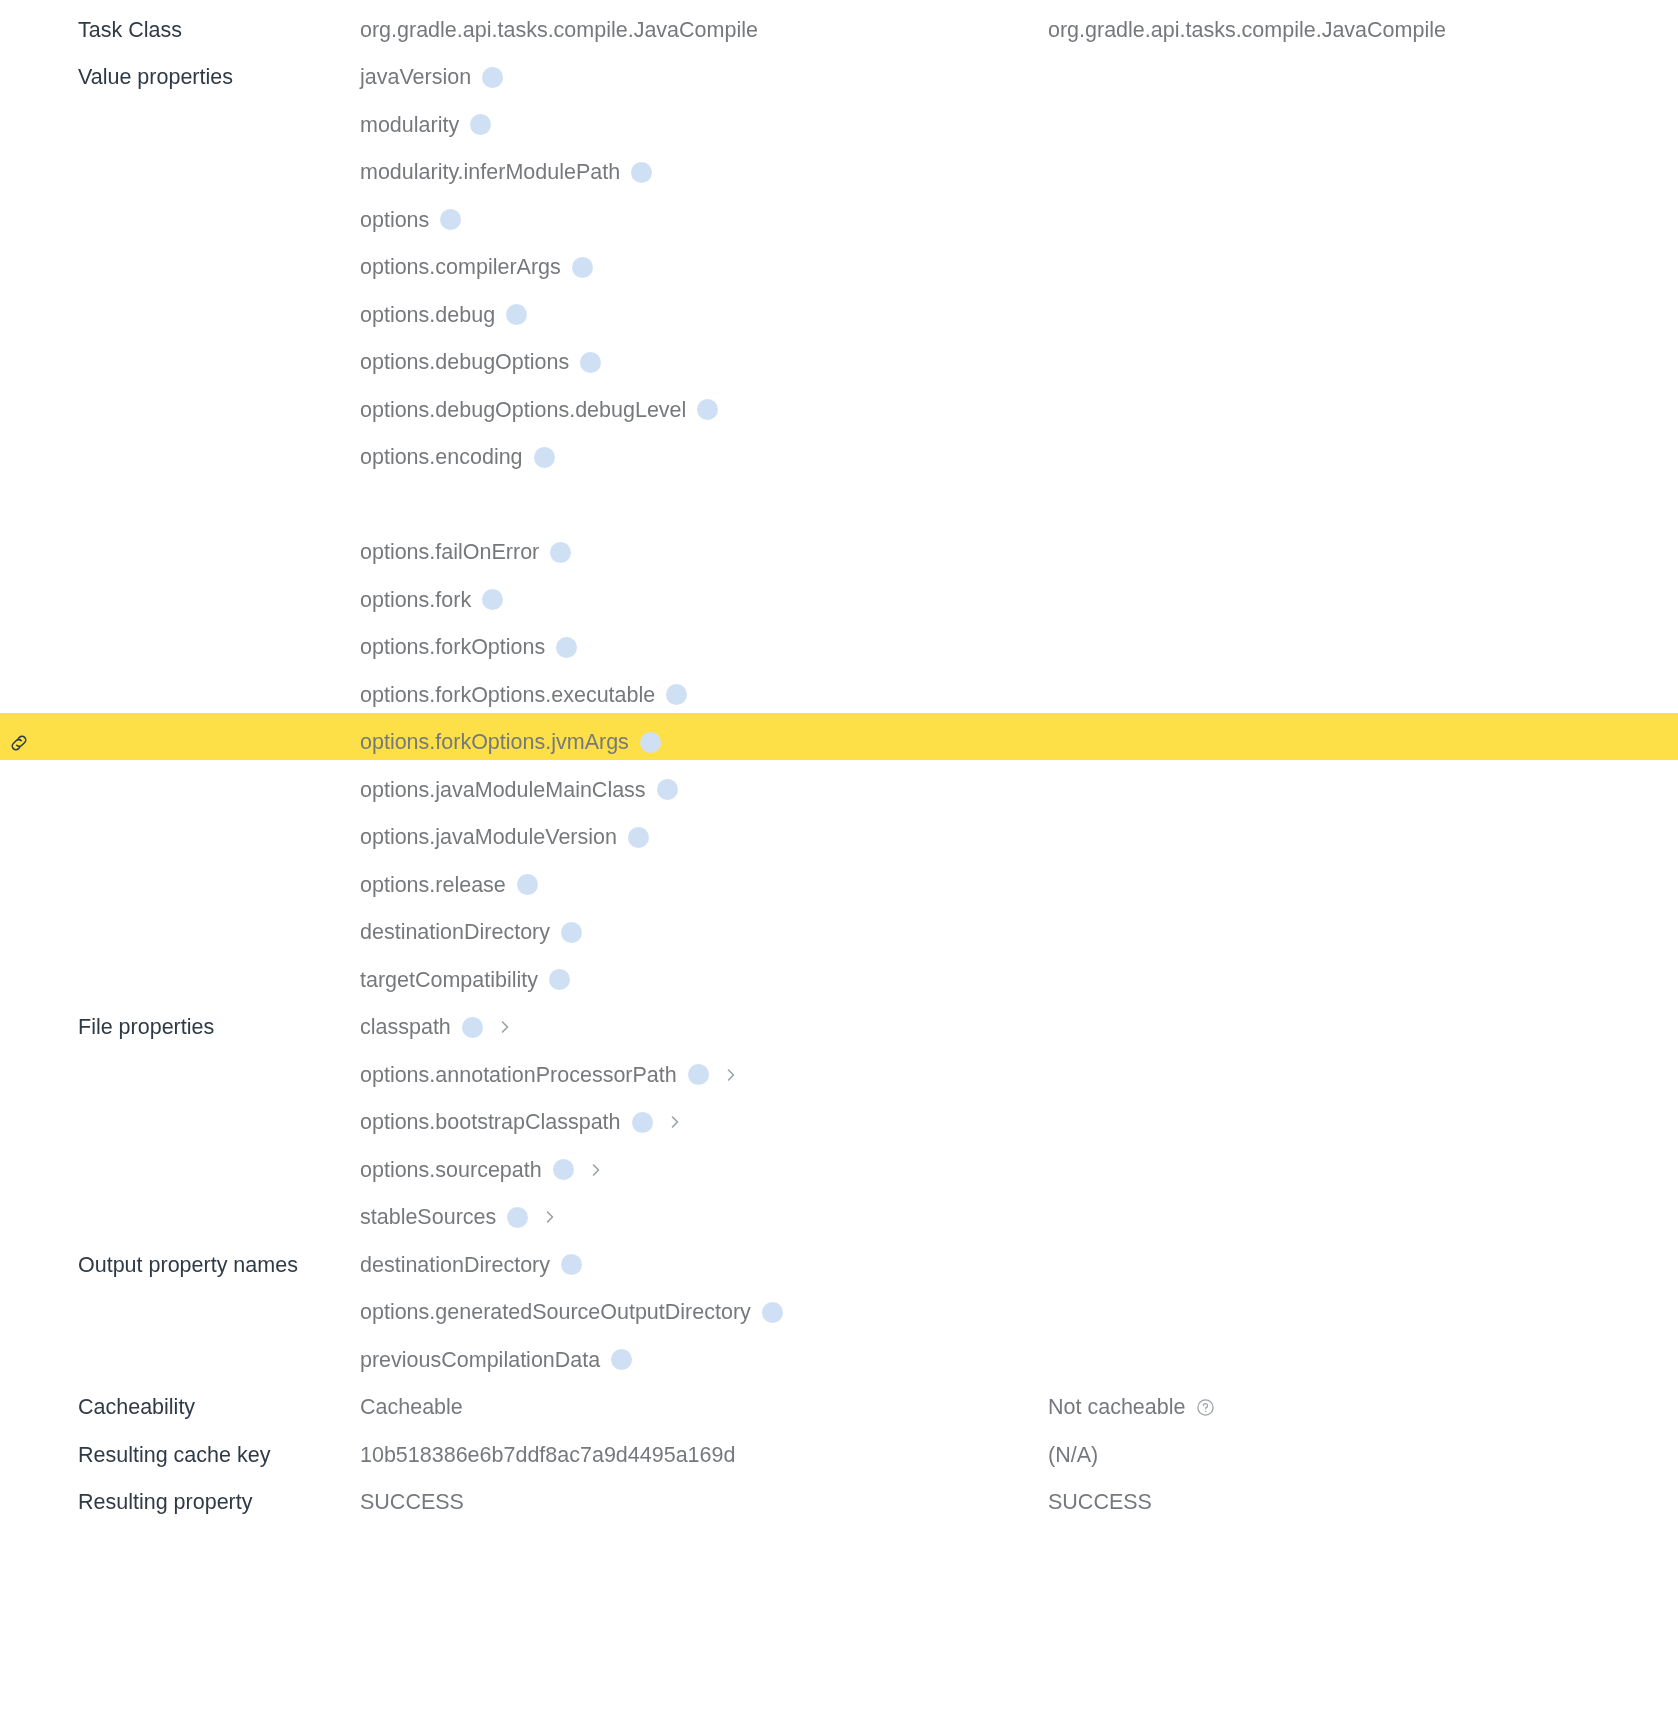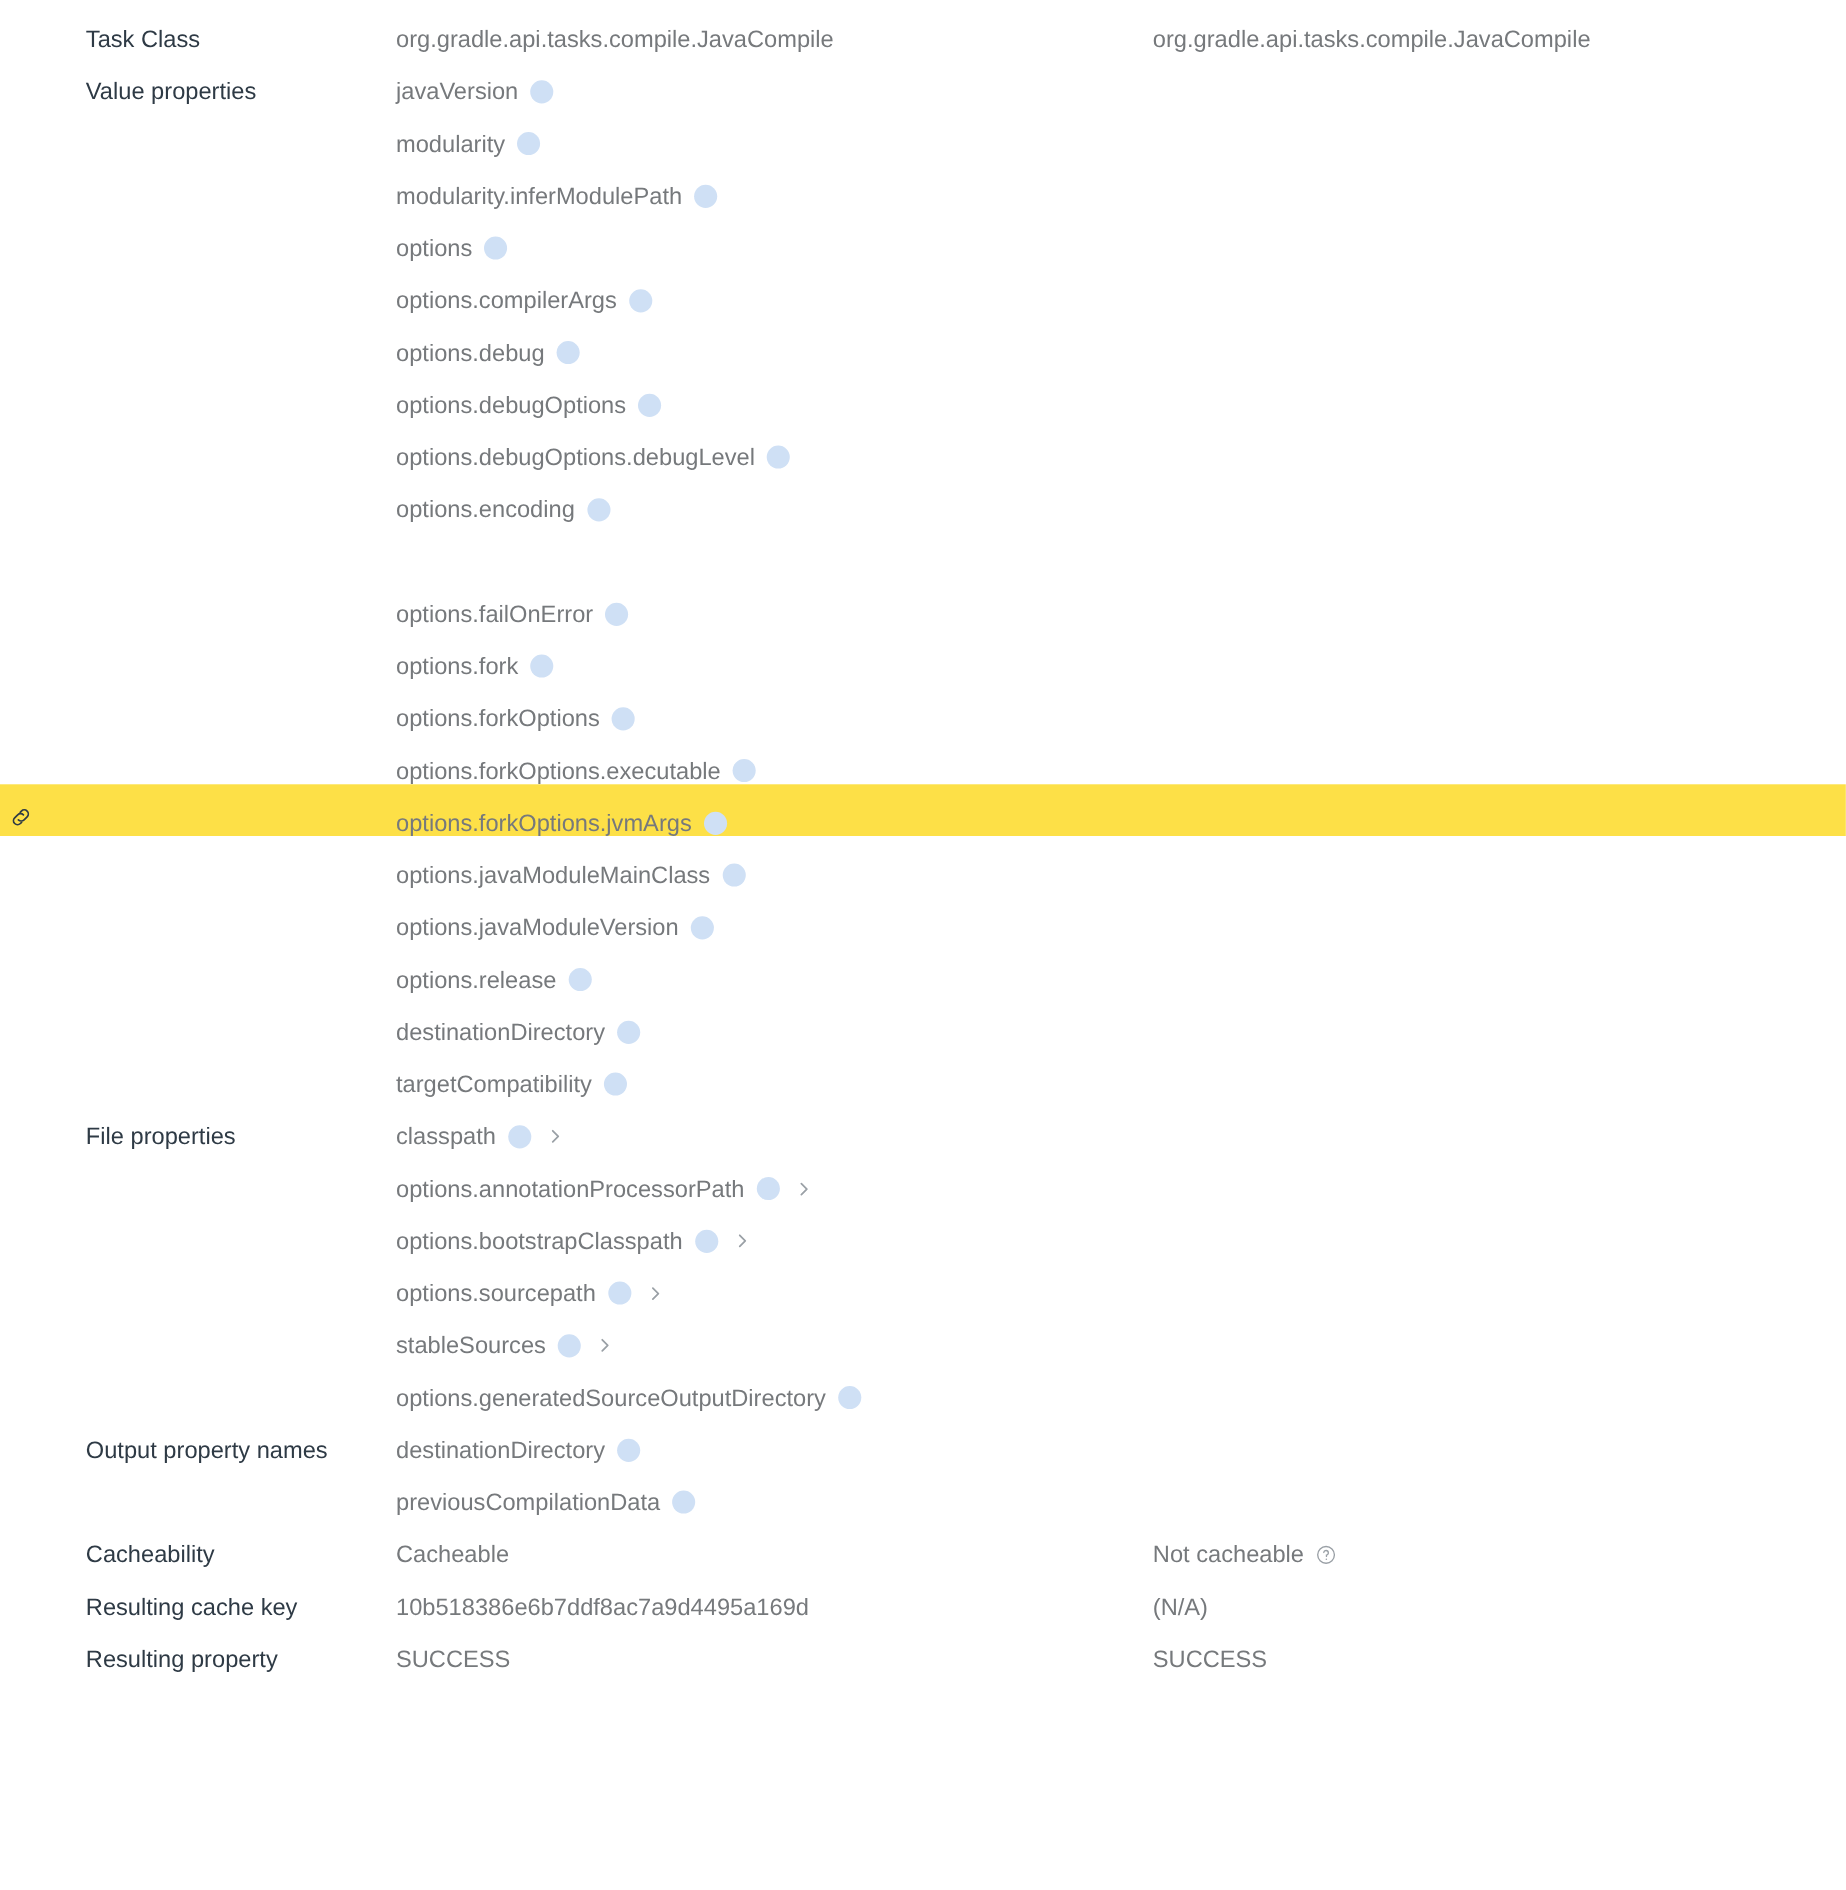--- a/index.html
+++ b/index.html
@@ -19,21 +19,21 @@
     overflow: hidden;
   }
 
   .compare-table {
     width: 1678px;
     display: block;
   }
 
   .prop-row {
     display: flex;
-    align-items: flex-end;
+    align-items: center;
     width: 1678px;
     min-height: 47.5px;
     position: relative;
   }
   .prop-row.highlighted {
     background: #fde047;
   }
 
   
   .gutter {
@@ -440,34 +440,34 @@
             <polyline points="3.5,5 8.5,10 3.5,15"></polyline>
           </svg>
         </span>
       </div>
       <div class="col-b">
         <span class="val-text"></span>
       </div>
     </div>
     <div class="prop-row">
       <div class="gutter"></div>
+      <div class="col-label">Output property names</div>
+      <div class="col-a">
+        <span class="val-text">destinationDirectory</span>
+        <span class="dot-badge"></span>
+      </div>
+      <div class="col-b">
+        <span class="val-text"></span>
+      </div>
+    </div>
+    <div class="prop-row">
+      <div class="gutter"></div>
       <div class="col-label"></div>
       <div class="col-a">
         <span class="val-text">options.generatedSourceOutputDirectory</span>
-        <span class="dot-badge"></span>
-      </div>
-      <div class="col-b">
-        <span class="val-text"></span>
-      </div>
-    </div>
-    <div class="prop-row">
-      <div class="gutter"></div>
-      <div class="col-label">Output property names</div>
-      <div class="col-a">
-        <span class="val-text">destinationDirectory</span>
         <span class="dot-badge"></span>
       </div>
       <div class="col-b">
         <span class="val-text"></span>
       </div>
     </div>
     <div class="prop-row">
       <div class="gutter"></div>
       <div class="col-label"></div>
       <div class="col-a">

